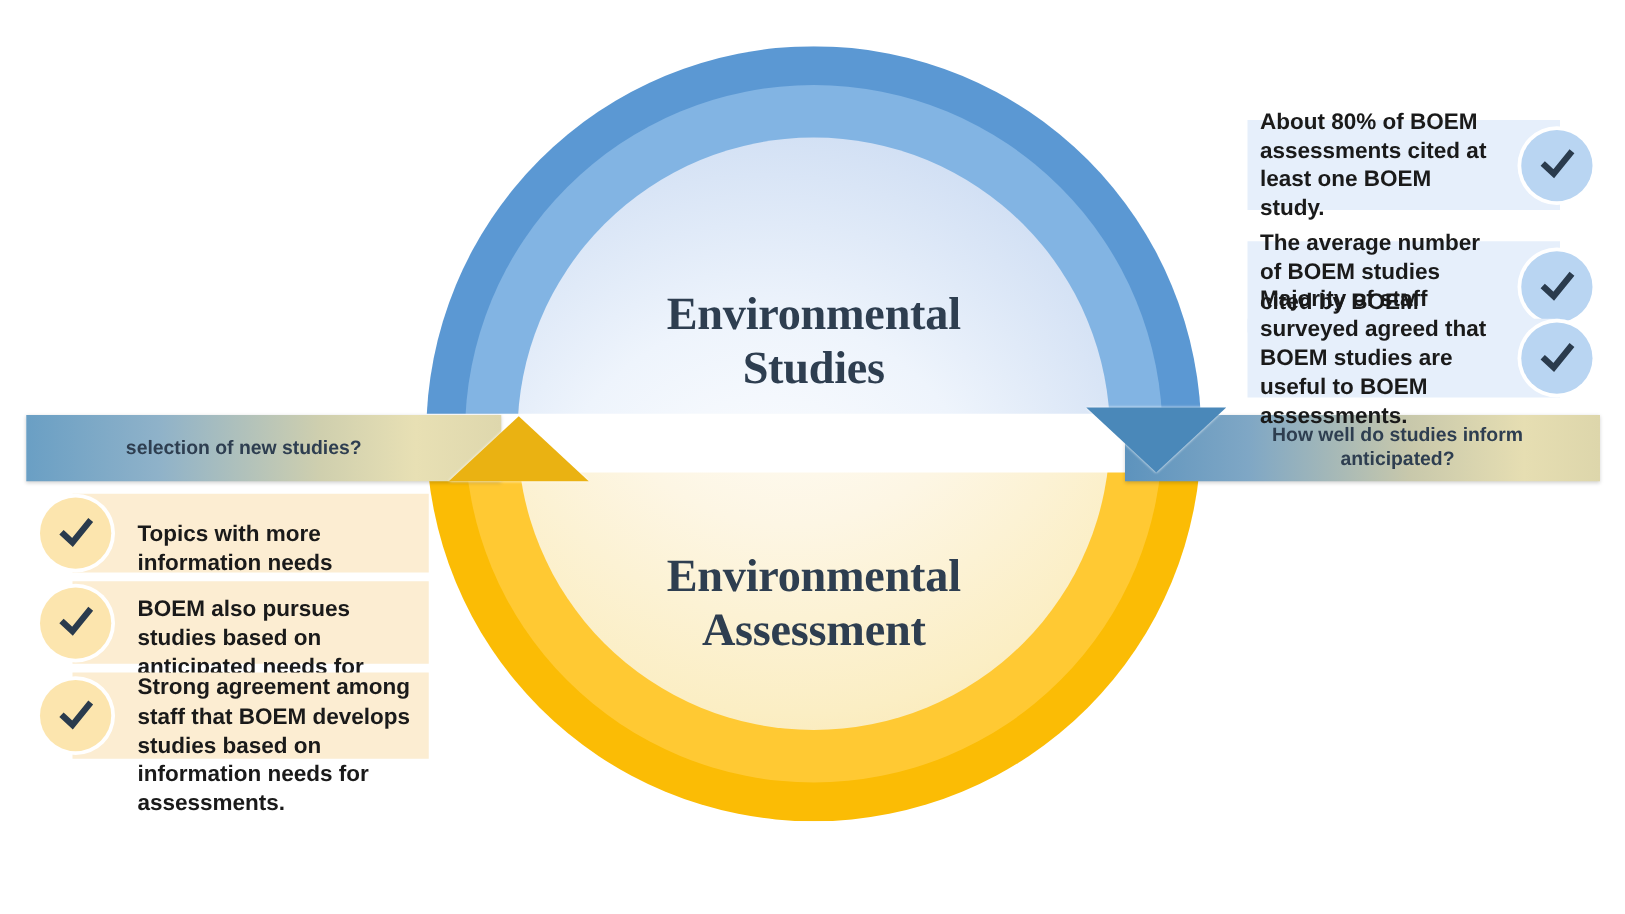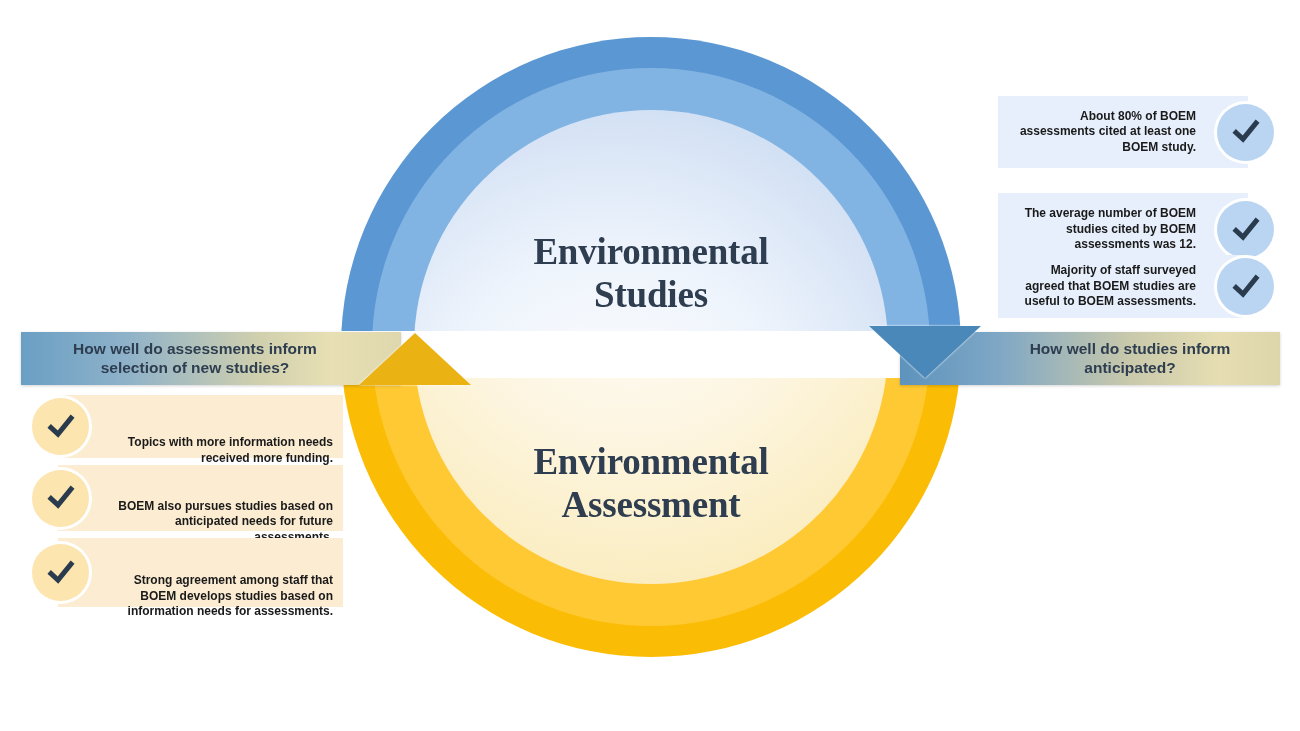--- a/index.html
+++ b/index.html
@@ -53,21 +53,21 @@
     box-shadow:0 1px 3px rgba(0,0,0,.18);
   }
   .bannerText{
     position:absolute;top:50%;transform:translateY(-50%);
     font-size:15.5px;font-weight:bold;line-height:1.28;color:#2e3e50;text-align:center;
   }
   #bannerLeft{left:21px;top:332px;width:380px;}
   #bannerLeft .bannerText{left:0;width:348px;}
   #bannerRight{left:900px;top:332px;width:380px;
     background:linear-gradient(to right,#5d93bd 0%,#7fa7c5 26%,#c8c8ab 60%,#e6deb2 84%,#ddd6ab 100%);}
-  #bannerRight .bannerText{left:80px;width:300px;}
+  #bannerRight .bannerText{left:68px;width:300px;}
 
   
   #arrowLeft{
     position:absolute;left:359px;top:333px;width:0;height:0;
     border-left:56px solid transparent;border-right:56px solid transparent;
     border-bottom:52px solid #eab212;
     filter:drop-shadow(0 0 1.2px #ffffff);
   }
   #arrowRight{
     position:absolute;left:869px;top:326px;width:0;height:0;
@@ -75,21 +75,21 @@
     border-top:52px solid #4a88b9;
     filter:drop-shadow(0 0 1.2px #ffffff);
   }
 
   
   .factBox{
     position:absolute;display:flex;align-items:center;
   }
   .factBox .boxBg{position:absolute;left:0;top:0;right:0;bottom:0;}
   .factText{
-    position:relative;font-size:12px;line-height:1.29;text-align:right;
+    position:relative;font-size:18px;line-height:1.29;text-align:left;
     color:#1a1a1a;font-weight:bold;
   }
   .checkCircle{
     position:absolute;width:57px;height:57px;border-radius:50%;
     display:flex;align-items:center;justify-content:center;
     box-shadow:0 0 0 3px #ffffff;
   }
   .checkCircle svg{display:block;}
 
   
@@ -135,21 +135,20 @@
   <div class="cycleLabel" id="labelAssessment">
     <div>Environmental</div>
     <div>Assessment</div>
   </div>
 </div>
 
 <div id="gapBand"></div>
 
 <div class="banner" id="bannerLeft">
   <div class="bannerText">
-    <div>How well do assessments inform</div>
     <div>selection of new studies?</div>
   </div>
 </div>
 <div id="arrowLeft"></div>
 
 <div class="banner" id="bannerRight">
   <div class="bannerText">
     <div>How well do studies inform</div>
     <div>anticipated?</div>
   </div>

